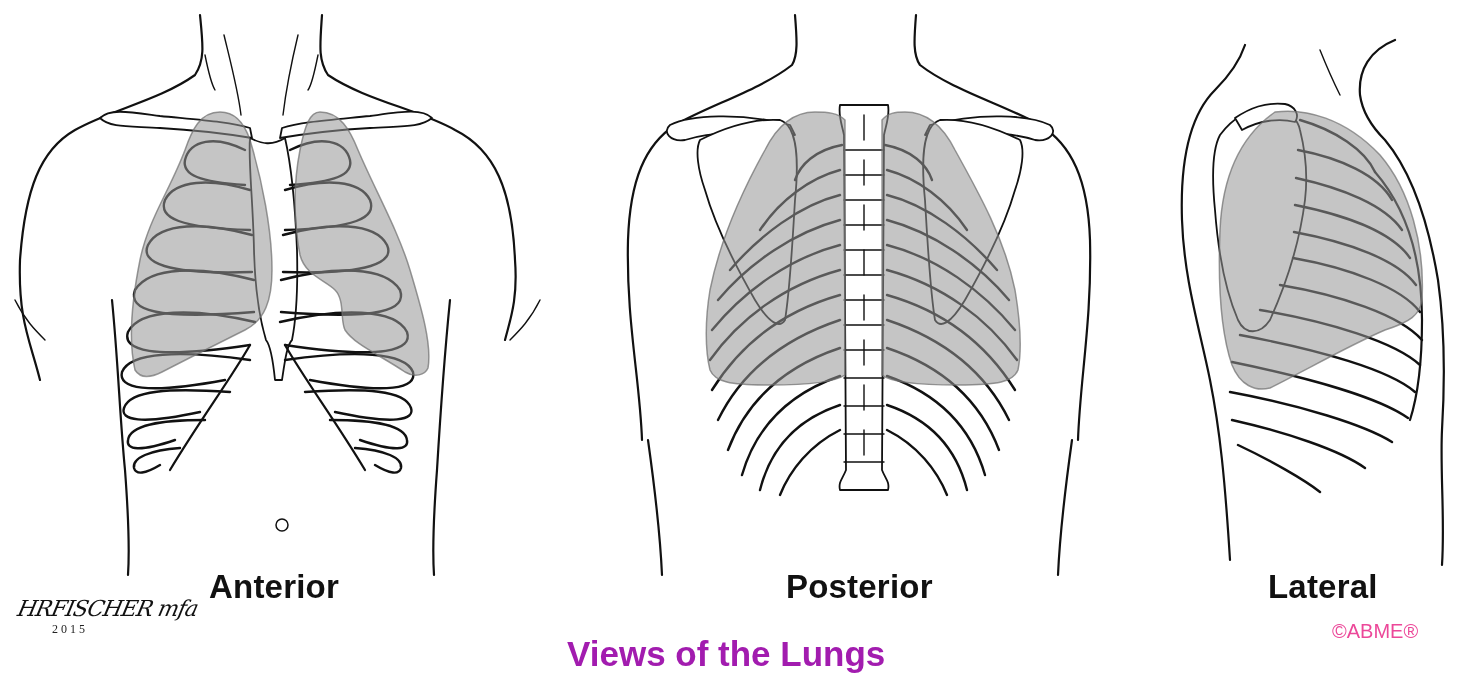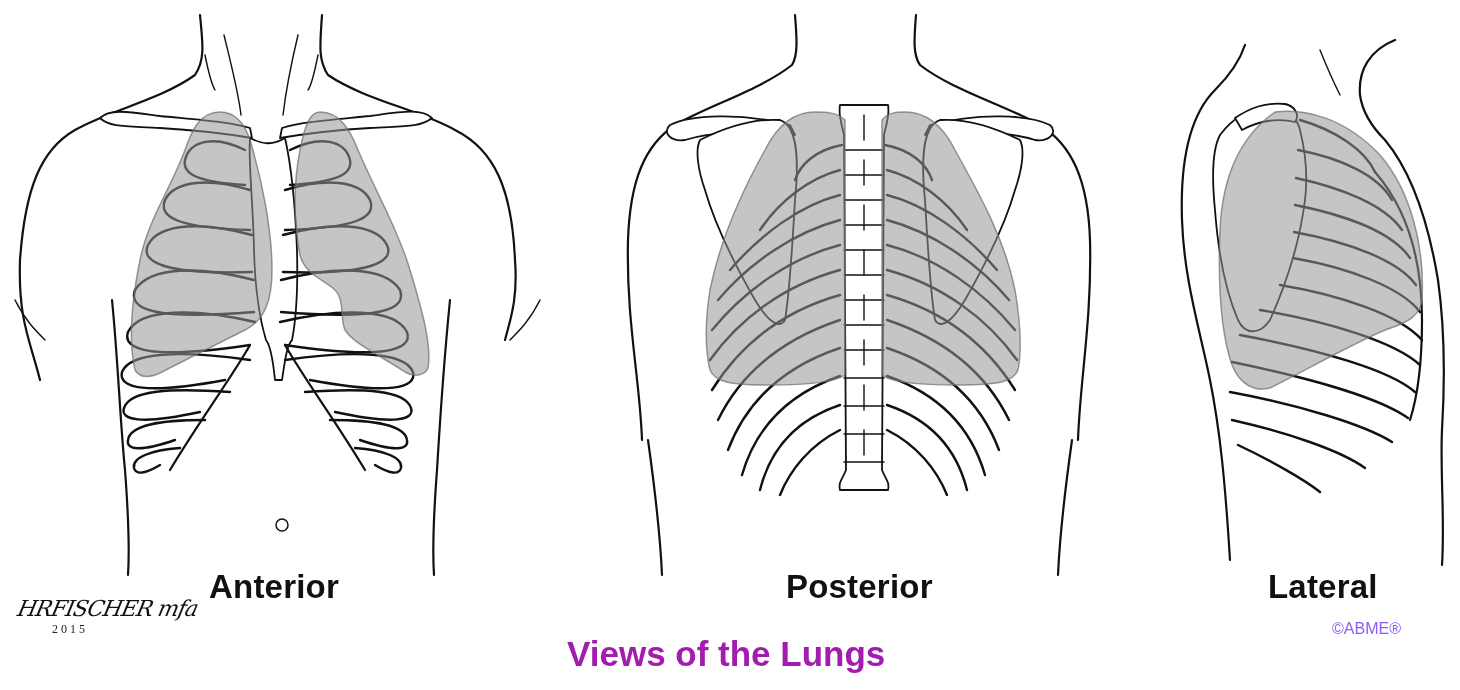--- a/index.html
+++ b/index.html
@@ -1,21 +1,21 @@
 <!DOCTYPE html>
 <html><head>
 <meta charset="utf-8">
 <style>
   html, body { margin: 0; padding: 0; background: #ffffff; }
   body { width: 1460px; height: 690px; position: relative; overflow: hidden; font-family: "Liberation Sans", sans-serif; }
   .figure { position: absolute; left: 0; top: 0; width: 1460px; height: 690px; }
   svg.panel { position: absolute; top: 0; }
   .view-label { position: absolute; font-weight: bold; font-size: 33px; color: #111; letter-spacing: 0.2px; white-space: nowrap; }
   .title { position: absolute; font-weight: bold; font-size: 35px; color: #a21caf; white-space: nowrap; }
-  .credit { position: absolute; font-size: 16px; color: #8b5cf6; white-space: nowrap; }
+  .credit { position: absolute; font-size: 20px; color: #ec4899; white-space: nowrap; }
   .sig { position: absolute; left: 18px; top: 596px; width: 190px; height: 50px; }
   .sig-name { position: absolute; left: 0; top: 0; font-family: "DejaVu Serif", serif; font-style: italic; font-size: 22px; transform: skewX(-12deg); color:#111; white-space: nowrap; letter-spacing: -1px; }
   .sig-year { position: absolute; left: 34px; top: 26px; font-family: "Liberation Serif", serif; font-size: 12px; letter-spacing: 3px; color:#222; }
   .ln { fill: none; stroke: #111; stroke-width: 2.2; stroke-linecap: round; stroke-linejoin: round; }
   .ln-thin { fill: none; stroke: #111; stroke-width: 1.4; stroke-linecap: round; }
   .bone { fill: #fff; stroke: #111; stroke-width: 1.8; stroke-linejoin: round; }
   .rib { fill: none; stroke: #111; stroke-width: 2.4; stroke-linecap: round; }
   .lung { fill: rgba(150,150,150,0.55); stroke: rgba(110,110,110,0.7); stroke-width: 1.5; }
 </style>
 </head>

